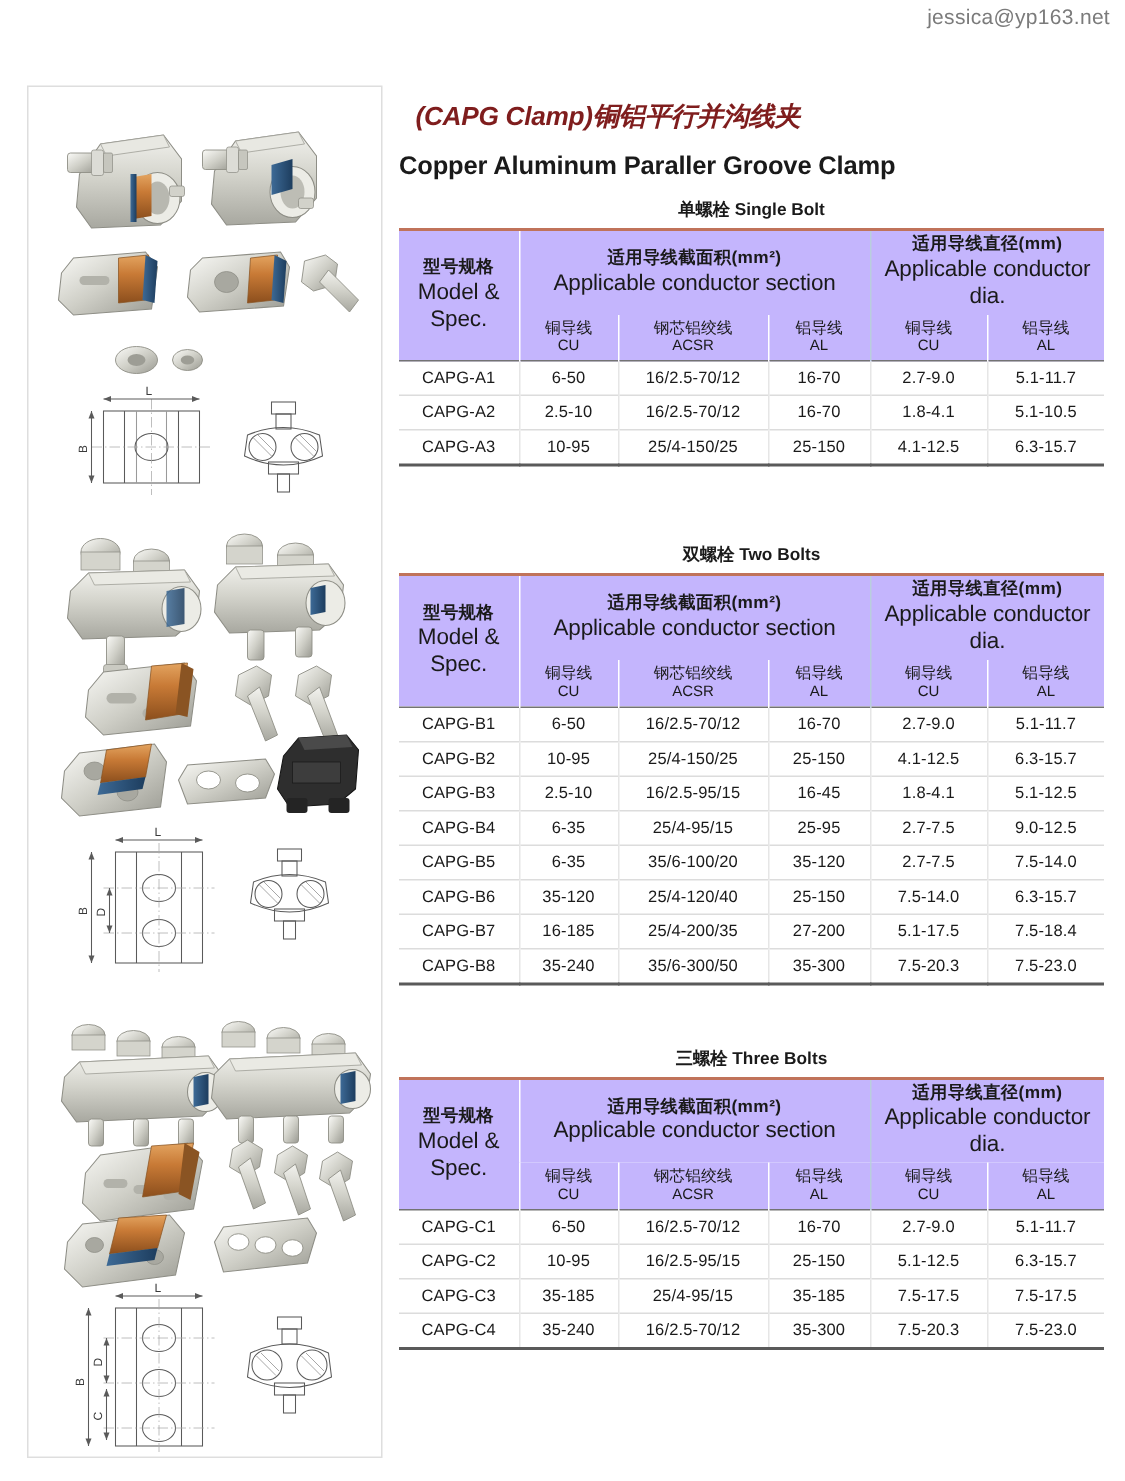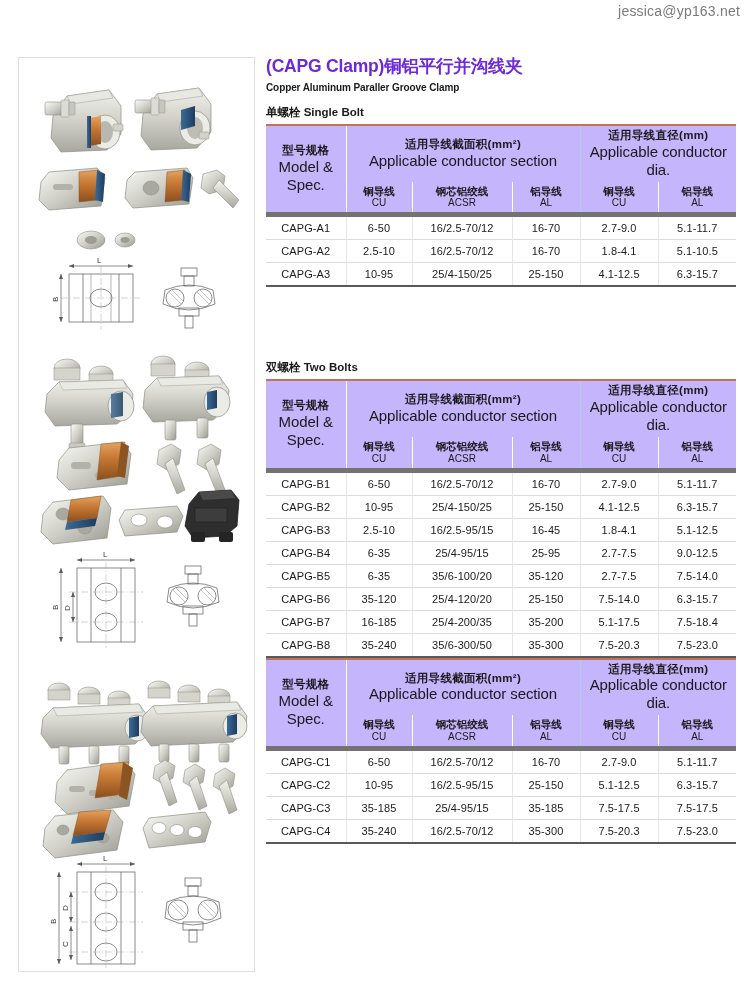--- a/index.html
+++ b/index.html
@@ -50,39 +50,41 @@
   
   .content {
     position: absolute;
     left: 266px;
     top: 56px;
     width: 470px;
   }
   .title-cn {
     font-size: 17.5px;
     font-weight: bold;
-    color: #6d28d9;
+    color: #7f1d1d;
     letter-spacing: -0.2px;
     line-height: 1.25;
-    margin: 0;
+    margin: 11px;
+    font-style: italic;
   }
   .title-en {
-    font-size: 10px;
+    font-size: 17px;
     font-weight: bold;
     color: #1a1a1a;
     letter-spacing: -0.1px;
     line-height: 1.3;
     margin: 3px 0 0 0;
   }
   .section-label {
     font-size: 11.5px;
     font-weight: bold;
     color: #1a1a1a;
     margin: 11px 0 4px 0;
     line-height: 1.3;
+    text-align: center;
   }
   .section-label .en { font-weight: bold; }
 
   
   table.spec {
     border-collapse: collapse;
     width: 470px;
     table-layout: fixed;
     border-top: 2.5px solid #c0735a;
     border-bottom: 2px solid #5a5a5a;
@@ -113,21 +115,21 @@
     display: block;
     letter-spacing: 0.3px;
   }
   .th-en {
     font-size: 15px;
     display: block;
     letter-spacing: -0.1px;
   }
   .th-sub-cn {
     font-size: 10.5px;
-    font-weight: bold;
+    font-weight: normal;
     display: block;
   }
   .th-sub-en {
     font-size: 10px;
     display: block;
   }
   th.model-cell {
     border-right: 1px solid #b9cedd;
     margin-top: 31px;
   }
@@ -135,21 +137,21 @@
   table.spec tbody td {
     background: #ffffff;
     font-size: 11px;
     color: #1a1a1a;
     text-align: center;
     padding: 5px 2px;
     border-top: 1px solid #dcdcdc;
     letter-spacing: 0.1px;
     white-space: nowrap;
   }
-  table.spec tbody tr:first-child td { border-top: 5px solid #737373; }
+  table.spec tbody tr:first-child td { border-top: 1px solid #737373; }
   table.spec tbody td.sep-l { border-left: 1px solid #e6e6e6; }
 </style>
 </head>
 <body>
 
 <div class="watermark">jessica@yp163.net</div>
 
 <div class="photo-panel">
 
   <div class="photo-block pb1">
@@ -576,21 +578,21 @@
         <td>CAPG-A3</td>
         <td class="sep-l">10-95</td>
         <td class="sep-l">25/4-150/25</td>
         <td class="sep-l">25-150</td>
         <td class="sep-l">4.1-12.5</td>
         <td class="sep-l">6.3-15.7</td>
       </tr>
     </tbody>
   </table>
 
-  <div class="section-label" style="margin-top:73px;">
+  <div class="section-label" style="margin-top:52px;">
     <span>双螺栓</span>
     <span class="en">Two Bolts</span>
   </div>
   <table class="spec">
     <colgroup>
       <col class="c-model">
         <col class="c-cu">
         <col class="c-acsr">
       <col class="c-al">
         <col class="c-dcu">
@@ -671,44 +673,48 @@
         <td>CAPG-B5</td>
         <td class="sep-l">6-35</td>
         <td class="sep-l">35/6-100/20</td>
         <td class="sep-l">35-120</td>
         <td class="sep-l">2.7-7.5</td>
         <td class="sep-l">7.5-14.0</td>
       </tr>
       <tr>
         <td>CAPG-B6</td>
         <td class="sep-l">35-120</td>
-        <td class="sep-l">25/4-120/20</td>
+        <td class="sep-l">25/4-120/40</td>
         <td class="sep-l">25-150</td>
         <td class="sep-l">7.5-14.0</td>
         <td class="sep-l">6.3-15.7</td>
       </tr>
       <tr>
         <td>CAPG-B7</td>
         <td class="sep-l">16-185</td>
         <td class="sep-l">25/4-200/35</td>
-        <td class="sep-l">35-200</td>
+        <td class="sep-l">27-200</td>
         <td class="sep-l">5.1-17.5</td>
         <td class="sep-l">7.5-18.4</td>
       </tr>
       <tr>
         <td>CAPG-B8</td>
         <td class="sep-l">35-240</td>
         <td class="sep-l">35/6-300/50</td>
         <td class="sep-l">35-300</td>
         <td class="sep-l">7.5-20.3</td>
         <td class="sep-l">7.5-23.0</td>
       </tr>
     </tbody>
   </table>
 
+  <div class="section-label" style="margin-top:42px;">
+    <span>三螺栓</span>
+    <span class="en">Three Bolts</span>
+  </div>
   <table class="spec">
     <colgroup>
       <col class="c-model">
         <col class="c-cu">
         <col class="c-acsr">
       <col class="c-al">
         <col class="c-dcu">
         <col class="c-dal">
     </colgroup>
     <thead>

